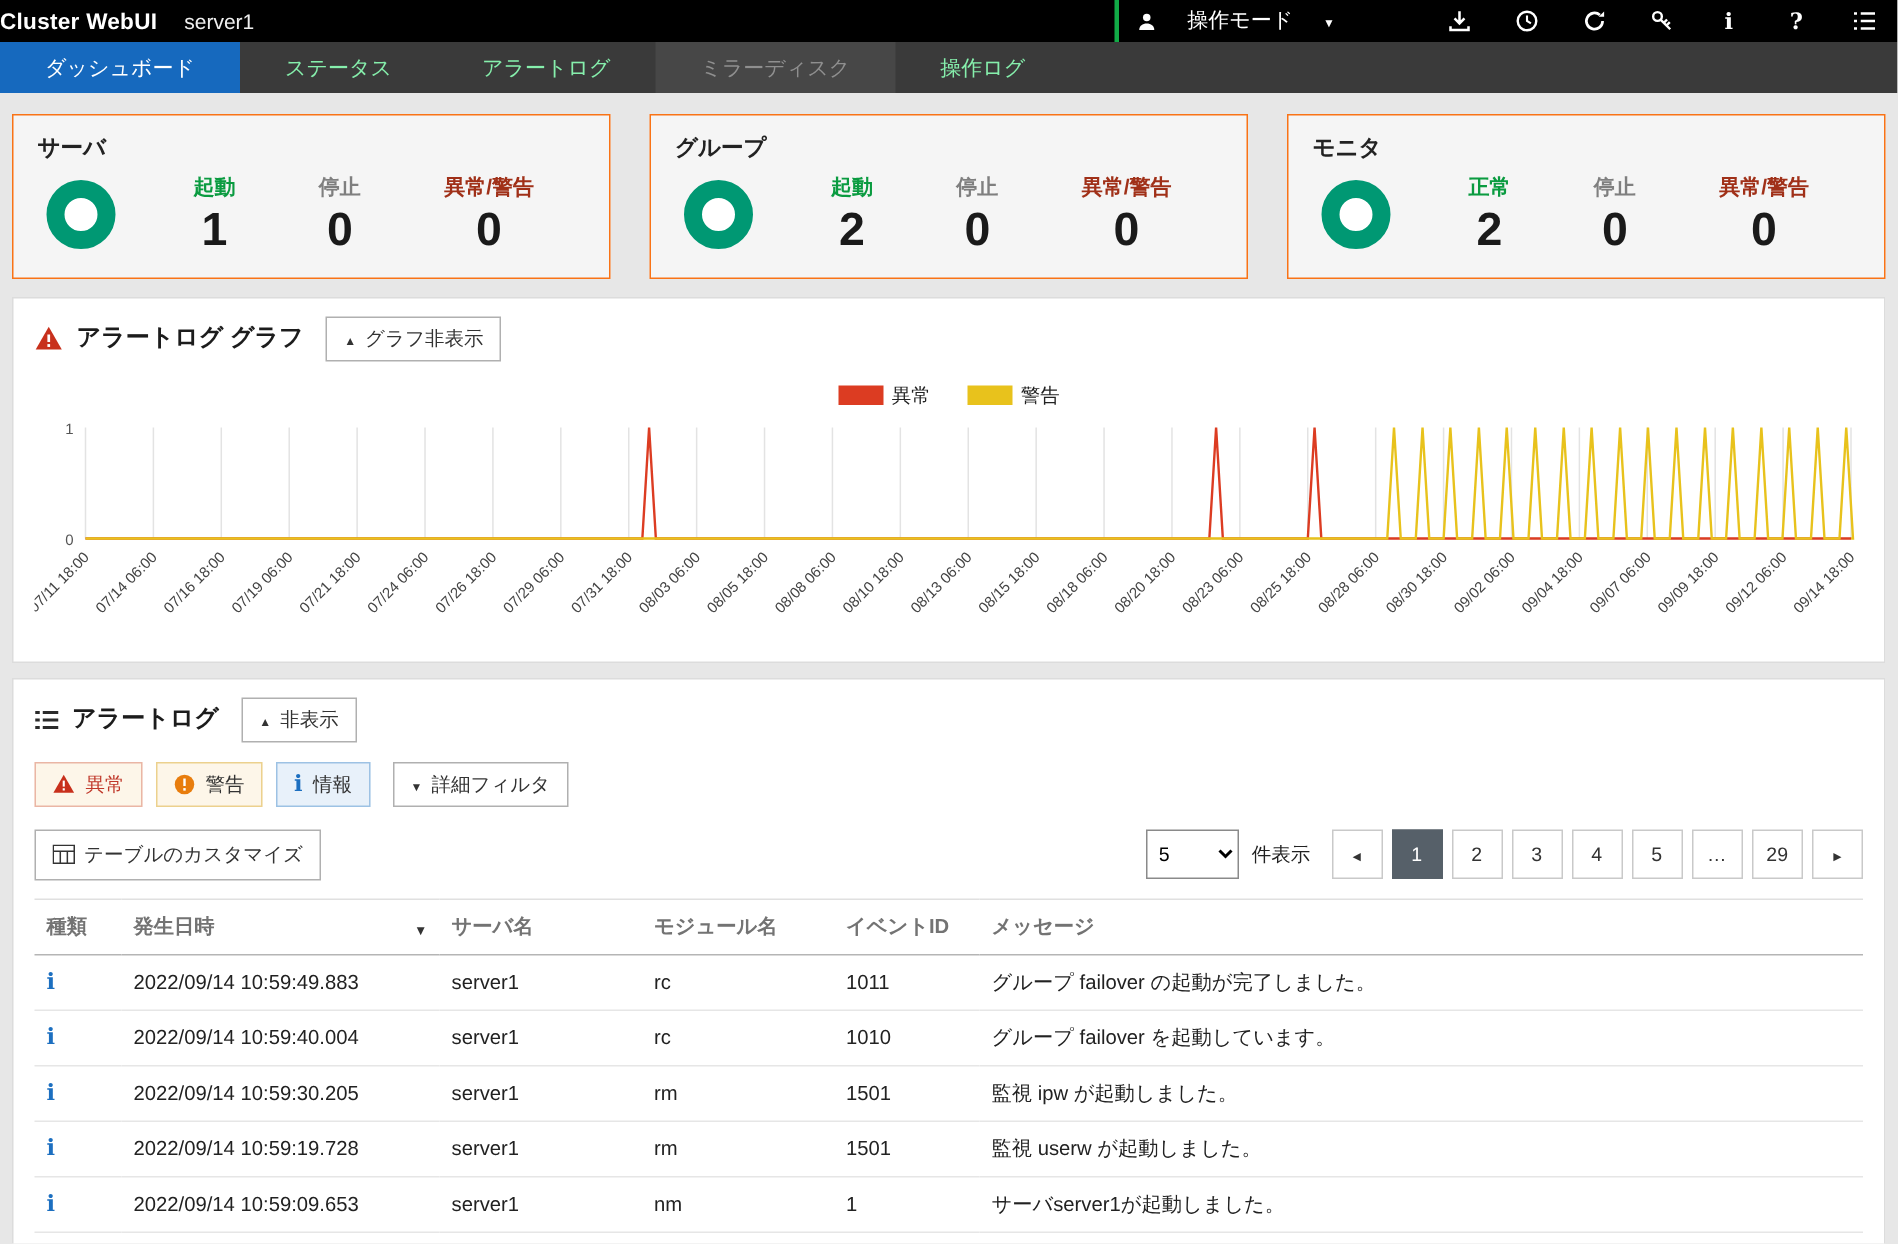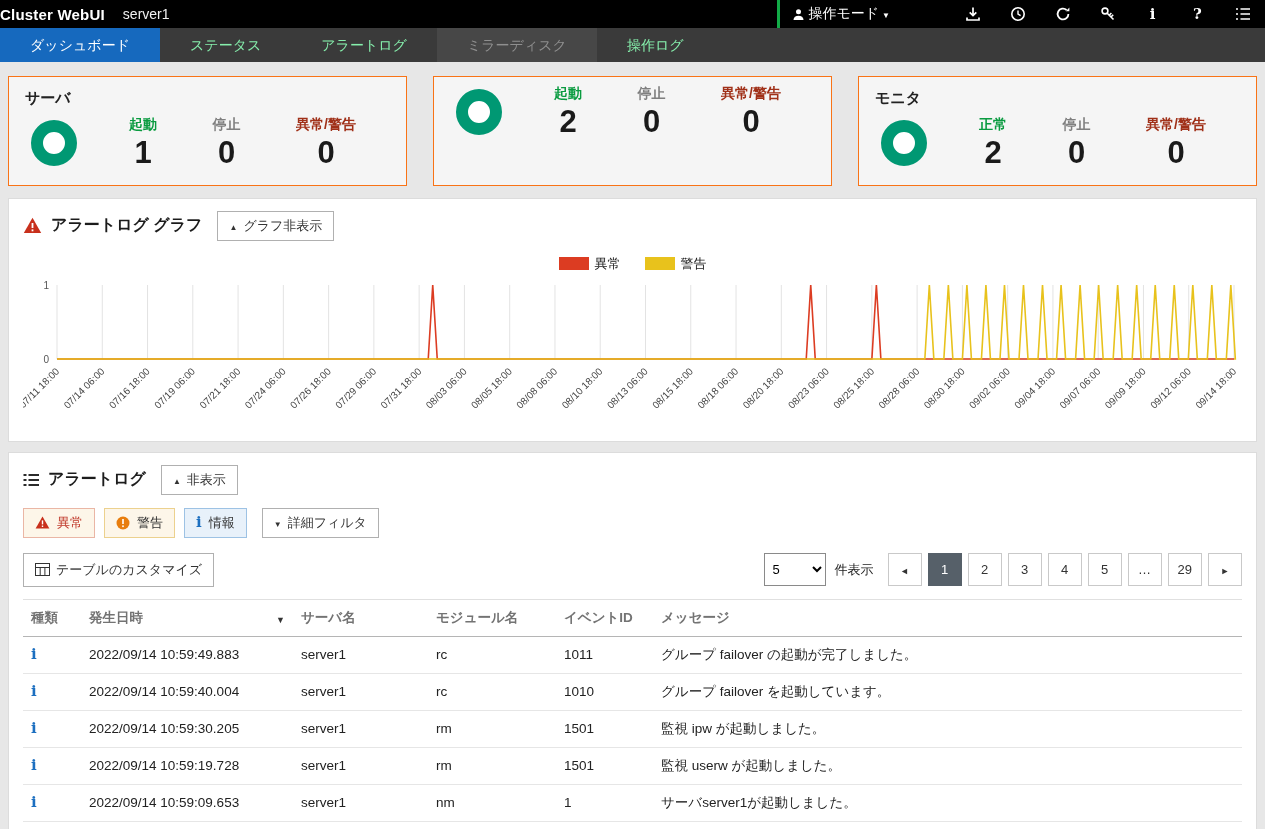--- a/index.html
+++ b/index.html
@@ -7,21 +7,21 @@
   body {
     width:1265px; height:829px; overflow:hidden;
     background:#e7e7e7;
     font-family:"Liberation Sans","DejaVu Sans",sans-serif;
     color:#222;
   }
   
   .header { height:28px; background:#000; color:#fff; display:flex; align-items:center; padding:0 0 0 0; }
   .brand { font-weight:bold; font-size:15px; letter-spacing:.2px; }
   .server { font-size:14px; margin-left:18px; color:#f0f0f0; }
-  .mode { margin-left:auto; height:28px; display:flex; align-items:center; gap:3px;
+  .mode { margin-left:auto; height:28px; display:flex; align-items:center; gap:20px;
           border-left:3px solid #12ab47; padding:0 14px 0 12px; font-size:14px; cursor:pointer; }
   .mode .caret::before { content:"▼"; font-size:8px; position:relative; top:-1px; }
   .hicons { display:flex; align-items:center; margin-left:46px; }
   .hicon { width:45px; height:28px; display:flex; align-items:center; justify-content:center; cursor:pointer; }
   .hglyph { color:#fff; font-weight:bold; font-size:15px; font-family:"DejaVu Serif",serif; }
   
   .tabs { display:flex; background:#3a3a3a; height:34px; }
   .tab { color:#86efac; font-size:14px; line-height:34px; padding:0 30px; cursor:pointer; white-space:nowrap; }
   .tab.active { background:#1669be; color:#fff; }
   .tab.disabled { color:#8f8f8f; background:#474747; cursor:default; }
@@ -162,20 +162,21 @@
         </div>
         <div>
           <div class="stat-label err">異常/警告</div>
           <div class="stat-value">0</div>
         </div>
       </div>
     </div>
   </div>
 
   <div class="card">
+    <div class="card-title">グループ</div>
     <div class="card-body">
       <div class="donut"></div>
       <div class="stats">
         <div>
           <div class="stat-label up">起動</div>
           <div class="stat-value">2</div>
         </div>
         <div>
           <div class="stat-label stop">停止</div>
           <div class="stat-value">0</div>

